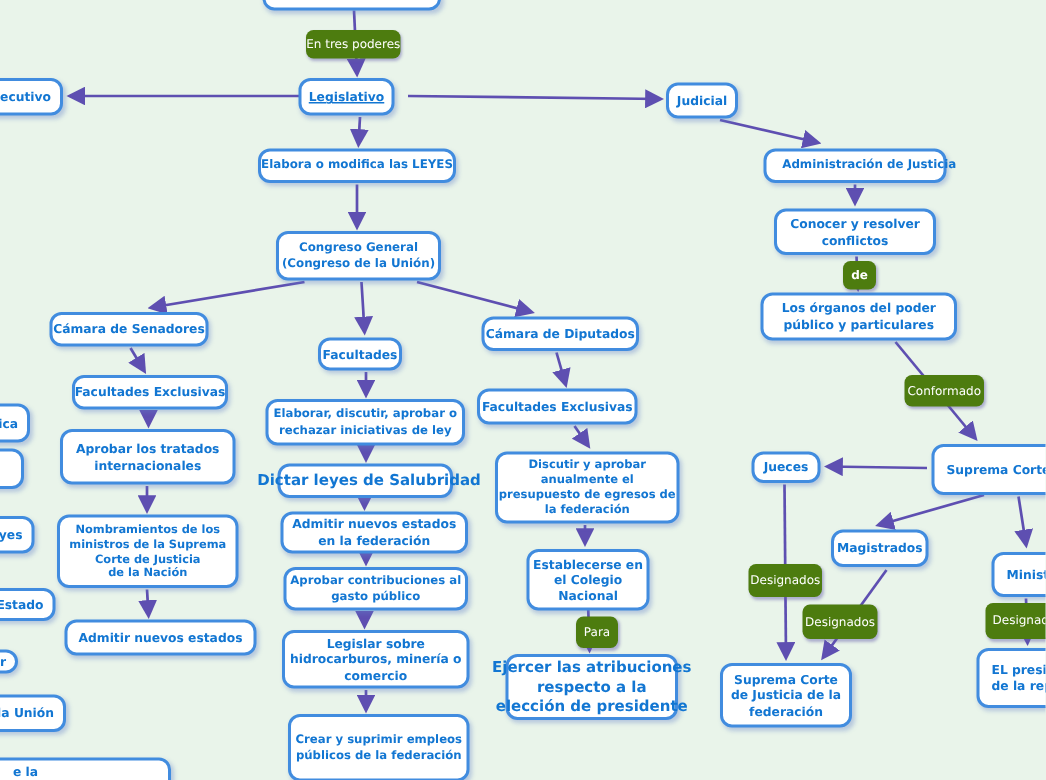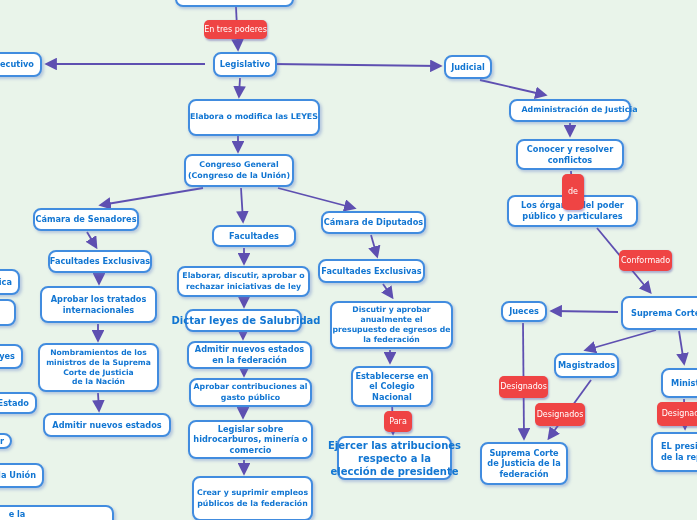--- a/index.html
+++ b/index.html
@@ -12,21 +12,21 @@
   .node{
     position:absolute;box-sizing:border-box;
     background:#ffffff;border:2px solid #418cdf;border-radius:8px;
     color:#1276d2;font-weight:bold;font-size:8.2px;line-height:1.3;
     display:flex;align-items:center;justify-content:center;
     text-align:center;white-space:pre;padding:2px 5px;
     box-shadow:1.5px 2px 3px rgba(100,130,200,.38);
   }
   .badge{
     position:absolute;box-sizing:border-box;
-    background:#ef4444;border-radius:5px;
+    background:#4d7c0f;border-radius:5px;
     color:#ffffff;font-size:8px;line-height:1.2;
     display:flex;align-items:center;justify-content:center;
     white-space:pre;padding:2px 6px;
     box-shadow:1px 1.5px 2px rgba(100,90,170,.45);
   }
   .cut-left{justify-content:flex-end;text-align:right;padding-right:6px;}
   .cut-right{justify-content:flex-start;text-align:left;padding-left:8px;}
 </style>
 </head>
 <body>
@@ -69,27 +69,27 @@
     <line x1="656" y1="330" x2="586" y2="350" marker-end="url(#ah)"></line>
     <line x1="679" y1="331" x2="684" y2="363" marker-end="url(#ah)"></line>
     <line x1="523" y1="323" x2="524" y2="438" marker-end="url(#ah)"></line>
     <line x1="591" y1="380" x2="549" y2="438" marker-end="url(#ah)"></line>
     <line x1="684" y1="399" x2="685" y2="428" marker-end="url(#ah)"></line>
   </g>
 </svg>
 
 <div class="node" style="left:175px;top:-28px;width:119px;height:35px;"></div>
 <div class="node cut-left" style="left:-42px;top:52px;width:84px;height:25px;">Ejecutivo</div>
-<div class="node" style="left:213px;top:52px;width:64px;height:25px;">Legislativo</div>
+<div class="node" style="left:199px;top:52px;width:64px;height:25px;text-decoration:underline;">Legislativo</div>
 <div class="node" style="left:444px;top:55px;width:48px;height:24px;">Judicial</div>
-<div class="node" style="left:172px;top:99px;width:132px;height:37px;font-size:7.9px;margin-left:16px;">Elabora o modifica las LEYES</div>
+<div class="node" style="left:172px;top:99px;width:132px;height:23px;font-size:7.9px;">Elabora o modifica las LEYES</div>
 <div class="node" style="left:184px;top:154px;width:110px;height:33px;font-size:7.9px;">Congreso General
 (Congreso de la Unión)</div>
 <div class="node" style="left:33px;top:208px;width:106px;height:23px;">Cámara de Senadores</div>
-<div class="node" style="left:212px;top:225px;width:84px;height:22px;">Facultades</div>
+<div class="node" style="left:212px;top:225px;width:56px;height:22px;">Facultades</div>
 <div class="node" style="left:321px;top:211px;width:105px;height:23px;">Cámara de Diputados</div>
 <div class="node" style="left:48px;top:250px;width:104px;height:23px;">Facultades Exclusivas</div>
 <div class="node" style="left:40px;top:286px;width:117px;height:37px;">Aprobar los tratados
 internacionales</div>
 <div class="node" style="left:38px;top:343px;width:121px;height:49px;font-size:7.6px;">Nombramientos de los
 ministros de la Suprema
 Corte de Justicia
 de la Nación</div>
 <div class="node" style="left:43px;top:413px;width:128px;height:24px;">Admitir nuevos estados</div>
 <div class="node" style="left:177px;top:266px;width:133px;height:31px;font-size:7.8px;">Elaborar, discutir, aprobar o
@@ -132,18 +132,18 @@
 
 <div class="node cut-left" style="left:-60px;top:269px;width:80px;height:26px;">ica</div>
 <div class="node cut-left" style="left:-60px;top:299px;width:76px;height:27px;"></div>
 <div class="node cut-left" style="left:-60px;top:344px;width:83px;height:25px;">eyes</div>
 <div class="node cut-left" style="left:-60px;top:392px;width:97px;height:22px;">Estado</div>
 <div class="node cut-left" style="left:-60px;top:433px;width:72px;height:16px;">r</div>
 <div class="node cut-left" style="left:-60px;top:463px;width:104px;height:25px;">la Unión</div>
 <div class="node" style="left:-80px;top:505px;width:194px;height:40px;align-items:flex-start;">e la</div>
 
 <div class="badge" style="left:204px;top:20px;width:63px;height:19px;">En tres poderes</div>
-<div class="badge" style="left:562px;top:174px;width:22px;height:36px;">de</div>
-<div class="badge" style="left:603px;top:250px;width:53px;height:21px;margin-left:16px;">Conformado</div>
+<div class="badge" style="left:562px;top:174px;width:22px;height:19px;font-weight:bold;">de</div>
+<div class="badge" style="left:603px;top:250px;width:53px;height:21px;">Conformado</div>
 <div class="badge" style="left:384px;top:411px;width:28px;height:21px;">Para</div>
 <div class="badge" style="left:499px;top:376px;width:49px;height:22px;">Designados</div>
 <div class="badge" style="left:535px;top:403px;width:50px;height:23px;">Designados</div>
 <div class="badge" style="left:657px;top:402px;width:56px;height:24px;">Designados</div>
 
 </body></html>

